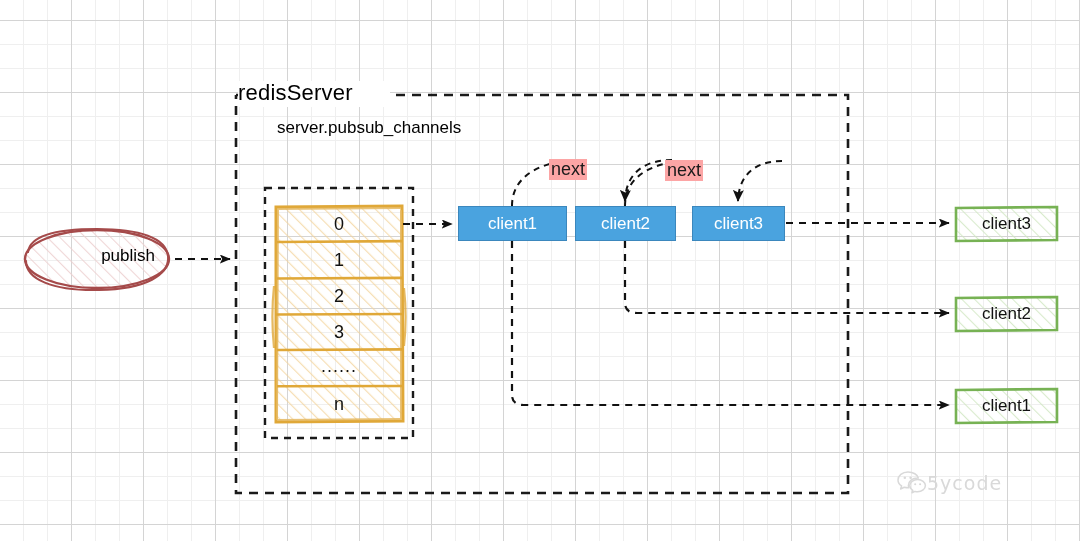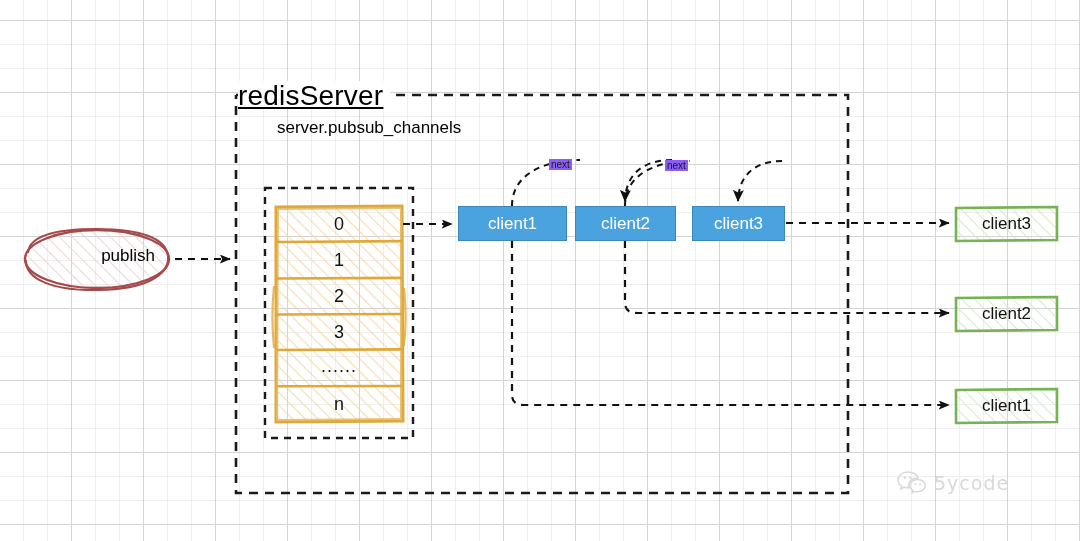--- a/index.html
+++ b/index.html
@@ -17,36 +17,36 @@
       linear-gradient(to right, #efefef 1px, transparent 1px),
       linear-gradient(to bottom, #efefef 1px, transparent 1px);
     background-size:72px 72px,72px 72px,24px 24px,24px 24px;
     background-position:-1px 20px,-1px 20px,-1px 20px,-1px 20px;
   }
   #stage{position:absolute;left:0;top:0;width:1080px;height:541px;}
   svg.layer{position:absolute;left:0;top:0;width:1080px;height:541px;overflow:visible;}
 
   
   .lbl{position:absolute;white-space:nowrap;color:#000;}
-  #server-title{left:238px;top:80px;font-size:28px;letter-spacing:.2px;text-decoration:underline;}
+  #server-title{left:238px;top:80px;font-size:22px;letter-spacing:.2px;}
   #pubsub-title{left:277px;top:118px;font-size:17px;}
   #publish-label{left:45px;top:246px;width:110px;text-align:right;font-size:17px;}
 
   .cell-label{position:absolute;width:126px;text-align:center;font-size:18px;color:#111;}
-  .next-label{position:absolute;font-size:10px;color:#1a1a1a;background:#8b5cf6;padding:0 2px;}
+  .next-label{position:absolute;font-size:18px;color:#1a1a1a;background:#fca5a5;padding:0 2px;}
 
   .blue-label{position:absolute;width:100%;text-align:center;
       color:#ffffff;font-size:17px;top:50%;transform:translateY(-50%);}
   .blue-box{position:absolute;background:#4aa3df;border:1px solid #3b87bd;
       box-sizing:border-box;}
   .green-label{position:absolute;width:100%;text-align:center;color:#111;
       font-size:17px;top:50%;transform:translateY(-50%);}
 
   
-  #watermark{position:absolute;left:897px;top:470px;display:flex;align-items:center;gap:7px;}
+  #watermark{position:absolute;left:897px;top:470px;display:flex;align-items:center;}
   #watermark .wm-text{font-size:19px;color:#d9d9d9;letter-spacing:1px;
       font-family:"DejaVu Sans",sans-serif;}
 </style>
 </head>
 <body>
 
 <div id="grid"></div>
 
 <div id="stage">
 

